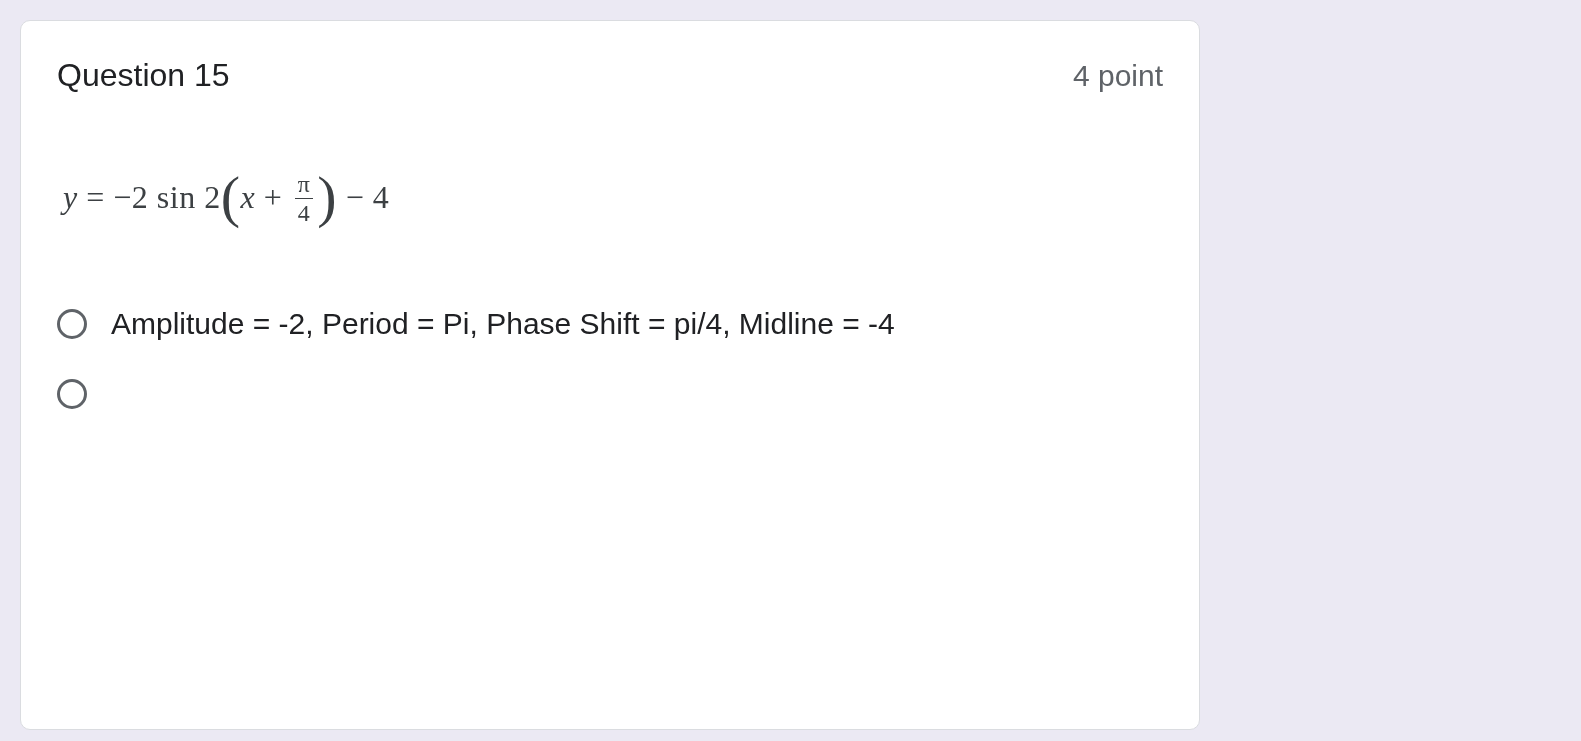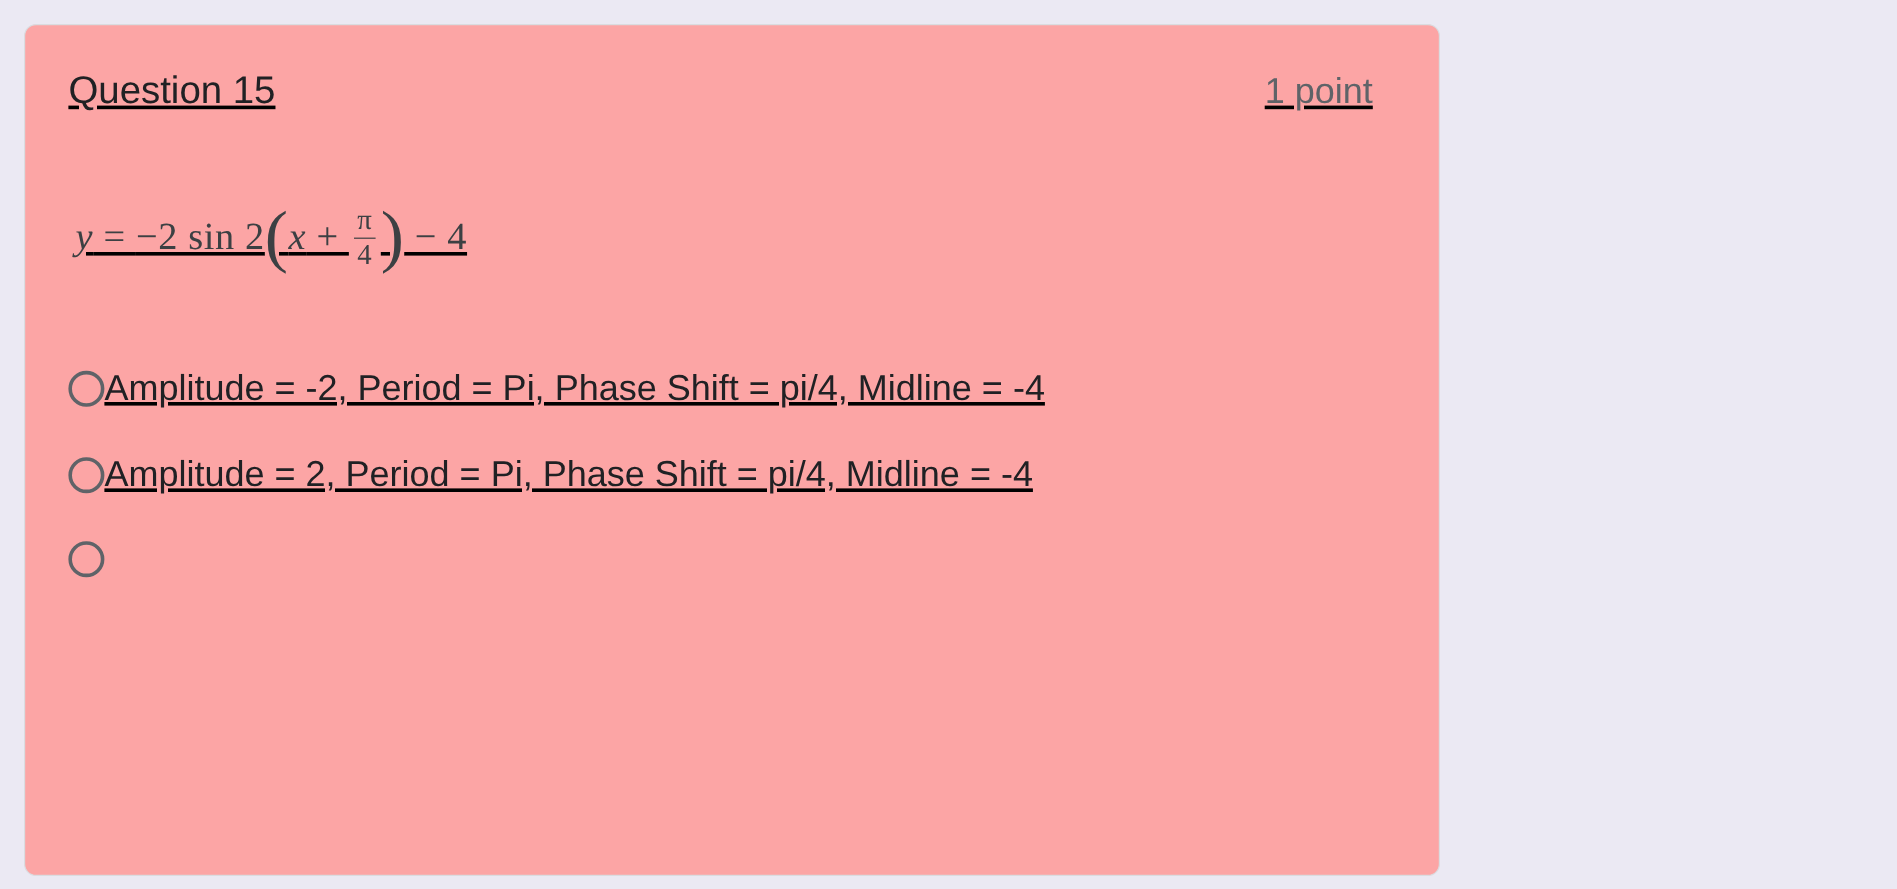--- a/index.html
+++ b/index.html
@@ -8,27 +8,26 @@
     box-sizing: border-box;
   }
   body {
     background: #ebe9f3;
     font-family: Arial, Helvetica, sans-serif;
     padding: 20px;
     width: 1581px;
     height: 741px;
   }
   .question-card {
-    background: #fca5a5;
+    background: #ffffff;
     border: 1px solid #dadce0;
     border-radius: 10px;
-    padding: 36px 55px 40px 36px;
+    padding: 36px 36px 40px 36px;
     width: 1180px;
     height: 710px;
-    text-decoration: underline;
   }
   .question-header {
     display: flex;
     justify-content: space-between;
     align-items: baseline;
     margin-bottom: 80px;
   }
   .question-title {
     font-size: 32px;
     color: #202124;
@@ -78,53 +77,50 @@
   }
   .options {
     display: flex;
     flex-direction: column;
     gap: 38px;
     margin-left: 0px;
   }
   .option-row {
     display: flex;
     align-items: center;
+    gap: 24px;
     cursor: pointer;
   }
   .radio {
     width: 30px;
     height: 30px;
     border: 3px solid #5f6368;
     border-radius: 50%;
     flex-shrink: 0;
   }
   .option-text {
     font-size: 30px;
     color: #202124;
   }
 </style>
 </head>
 <body>
 
 <div class="question-card">
   <div class="question-header">
     <div class="question-title">Question 15</div>
-    <div class="points-label">1 point</div>
+    <div class="points-label">4 point</div>
   </div>
 
   <div class="equation-area">
     <span class="italic">y</span><span> = </span><span>−2 sin 2</span><span class="paren">(</span><span class="italic">x</span><span> + </span><span class="frac"><span class="num">π</span><span class="den">4</span></span><span class="paren">)</span><span> − 4</span>
   </div>
 
   <div class="options">
     <label class="option-row">
       <span class="radio"></span>
       <span class="option-text">Amplitude = -2, Period = Pi, Phase Shift = pi/4, Midline = -4</span>
     </label>
     <label class="option-row">
       <span class="radio"></span>
-      <span class="option-text">Amplitude = 2, Period = Pi, Phase Shift = pi/4, Midline = -4</span>
-    </label>
-    <label class="option-row">
-      <span class="radio"></span>
     </label>
   </div>
 </div>
 
 </body></html>

